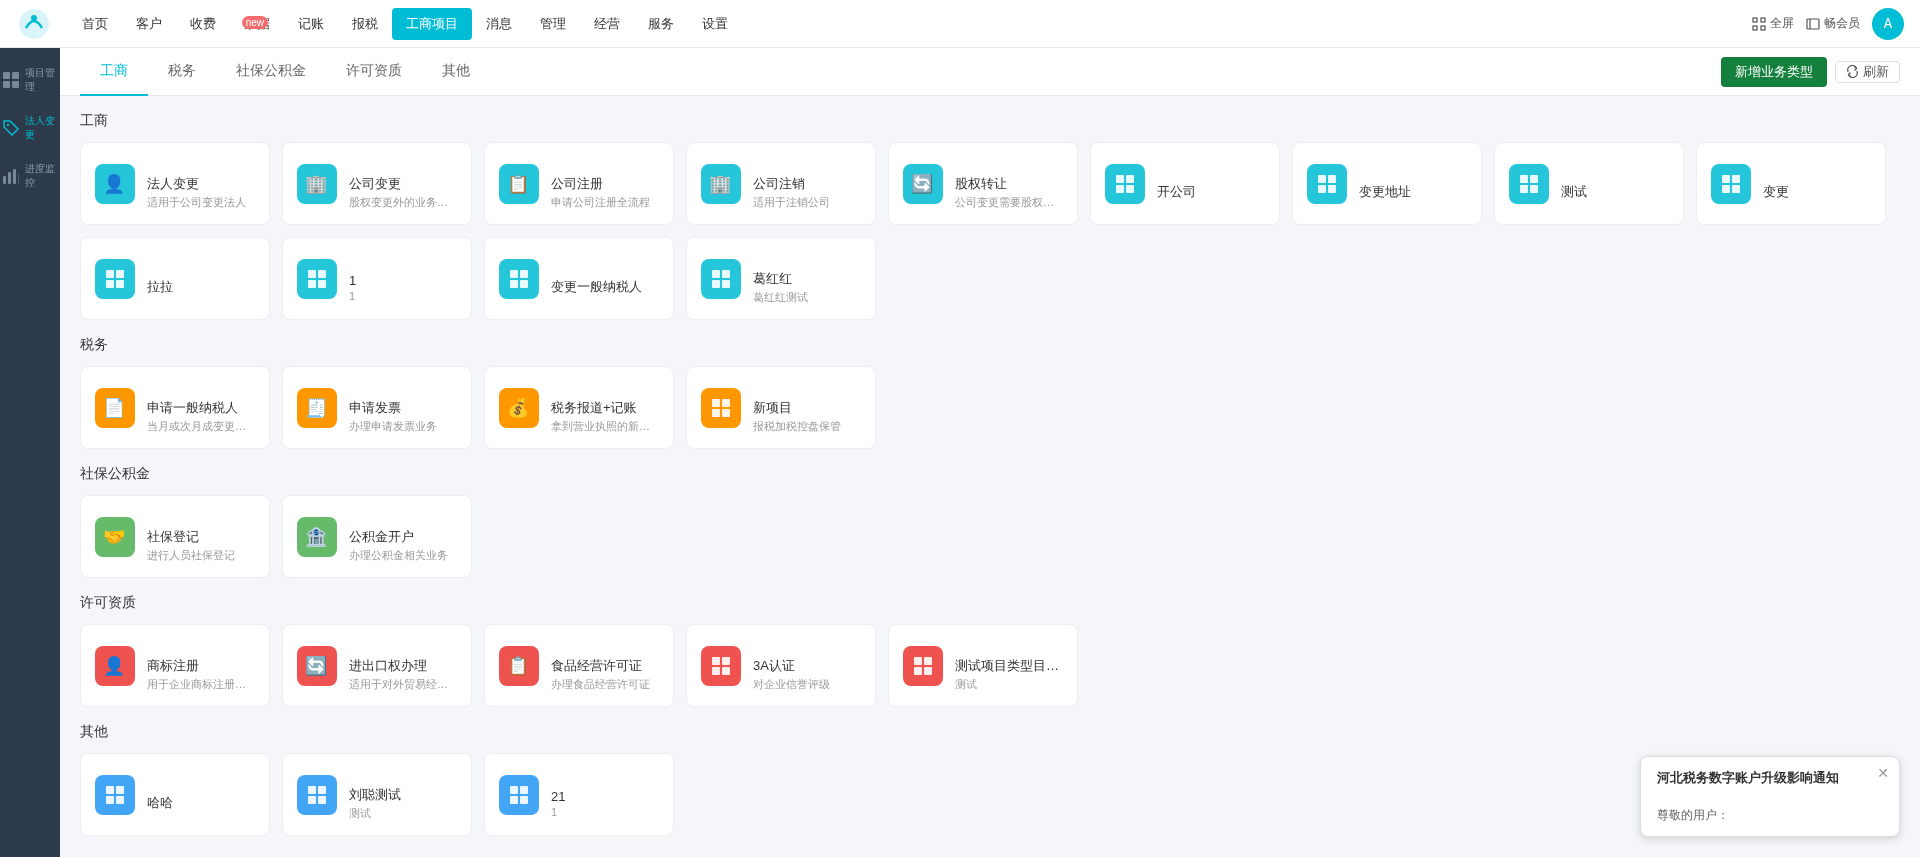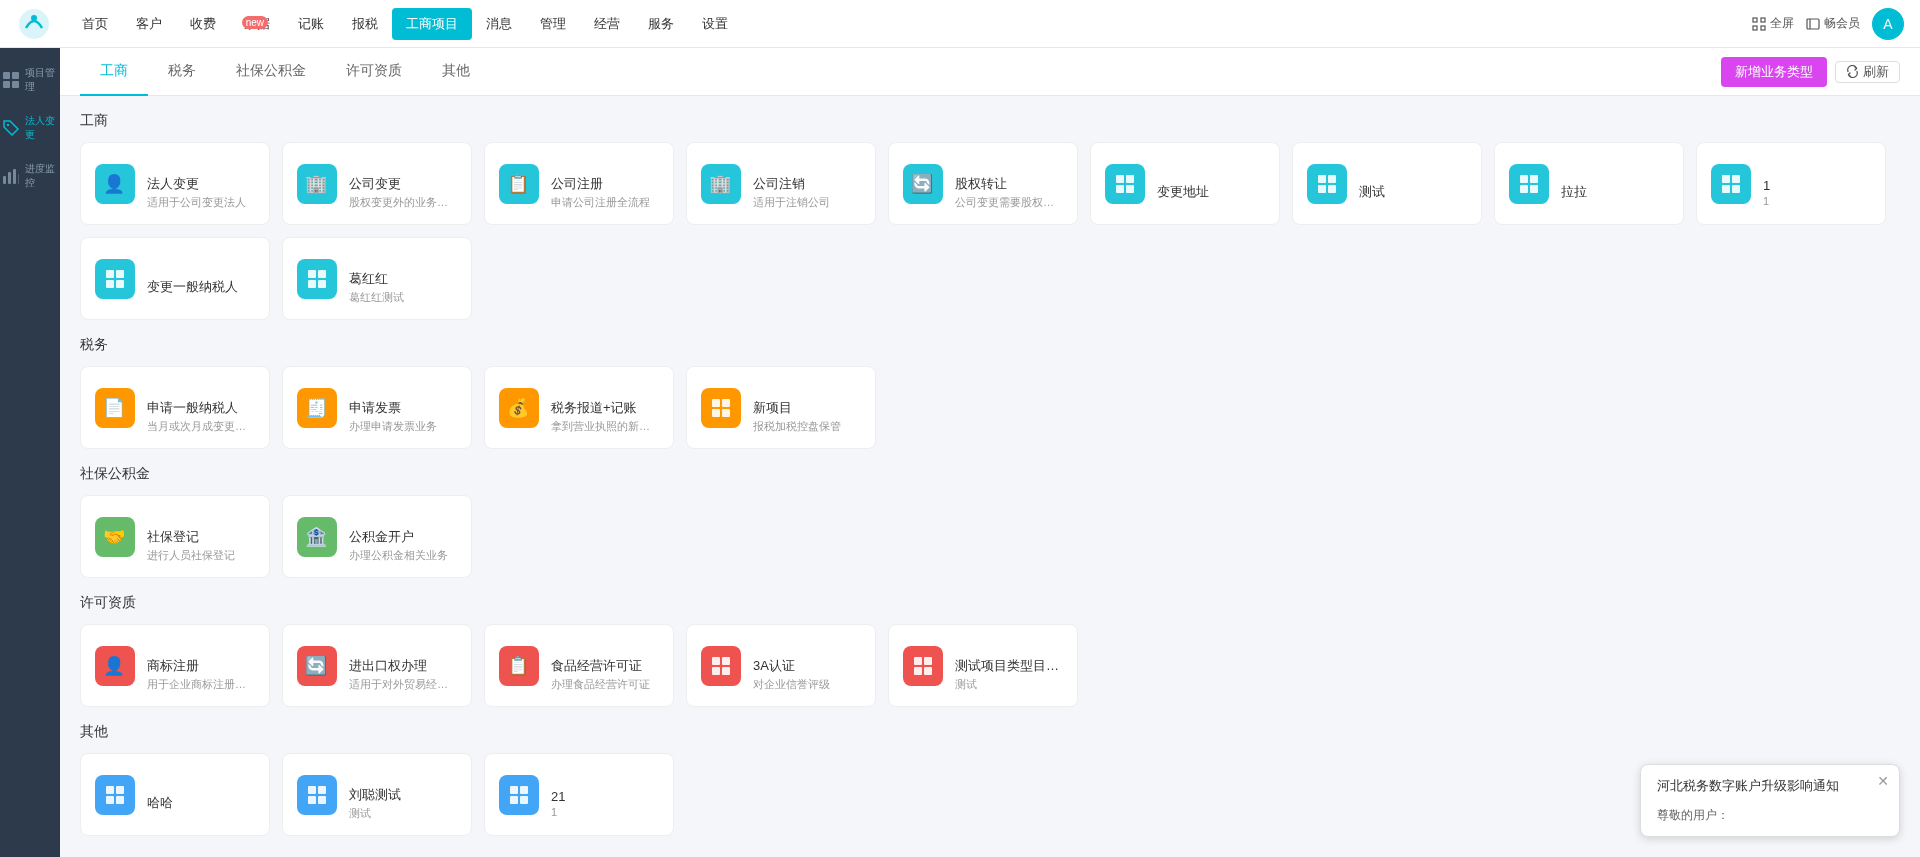--- a/index.html
+++ b/index.html
@@ -6,42 +6,42 @@
     body { font-family: 'Microsoft YaHei', Arial, sans-serif; background: #f0f2f5; font-size: 13px; color: #333; display: flex; flex-direction: column; height: 100vh; overflow: hidden; }
 
     
     .top-nav { background: #fff; height: 48px; display: flex; align-items: center; padding: 0 16px; border-bottom: 1px solid #e8e8e8; position: relative; z-index: 100; flex-shrink: 0; }
     .top-nav .logo { width: 36px; height: 36px; background: #fff; display: flex; align-items: center; justify-content: center; margin-right: 16px; }
     .top-nav .logo svg { width: 32px; height: 32px; }
     .nav-items { display: flex; align-items: center; flex: 1; }
     .nav-item { padding: 0 14px; height: 32px; display: flex; align-items: center; cursor: pointer; font-size: 13px; color: #333; position: relative; white-space: nowrap; }
     .nav-item.active { background: #00bcd4; color: #fff; border-radius: 4px; }
     .nav-badge { background: #f56c6c; color: #fff; font-size: 10px; padding: 1px 4px; border-radius: 8px; position: absolute; top: 8px; right: 16px; }
-    .nav-right { display: flex; align-items: center; gap: 12px; margin-left: auto; }
+    .nav-right { display: flex; align-items: center; gap: 12px; margin-left: auto; font-family: Liberation Mono, monospace; }
     .nav-right-btn { display: flex; align-items: center; gap: 4px; font-size: 12px; color: #555; cursor: pointer; }
     .avatar { width: 32px; height: 32px; border-radius: 50%; background: #00bcd4; display: flex; align-items: center; justify-content: center; color: #fff; font-size: 14px; }
 
     
     .main-layout { display: flex; flex: 1; overflow: hidden; }
 
     
     .sidebar { width: 60px; background: #2d3a4b; display: flex; flex-direction: column; align-items: center; padding-top: 8px; flex-shrink: 0; }
     .sidebar-item { width: 100%; display: flex; flex-direction: row; align-items: center; padding: 10px 0; cursor: pointer; color: #8a9bb0; font-size: 11px; gap: 4px; }
     .sidebar-item.active { color: #00bcd4; }
     .sidebar-icon { width: 24px; height: 24px; display: flex; align-items: center; justify-content: center; }
 
     
     .content-area { flex: 1; overflow: auto; background: #f5f6fa; }
 
     
     .tab-bar { background: #fff; padding: 0 20px; display: flex; align-items: center; border-bottom: 1px solid #e8e8e8; position: sticky; top: 0; z-index: 10; }
     .tab-item { padding: 14px 20px; cursor: pointer; font-size: 14px; color: #666; border-bottom: 2px solid transparent; margin-bottom: -1px; }
     .tab-item.active { color: #00bcd4; border-bottom-color: #00bcd4; font-weight: 500; }
     .tab-actions { margin-left: auto; display: flex; align-items: center; gap: 8px; }
-    .btn-new-type { background: #d946ef; color: #fff; border: none; padding: 6px 14px; border-radius: 4px; cursor: pointer; font-size: 13px; font-family: Liberation Serif, serif; }
+    .btn-new-type { background: #15803d; color: #fff; border: none; padding: 6px 14px; border-radius: 4px; cursor: pointer; font-size: 13px; font-family: Liberation Serif, serif; }
     .btn-refresh { background: #fff; border: 1px solid #ddd; padding: 1px 10px; border-radius: 4px; cursor: pointer; font-size: 13px; color: #555; display: flex; align-items: center; gap: 4px; }
 
     
     .page-content { padding: 16px 20px; }
     .section-title { font-size: 14px; color: #333; font-weight: 500; margin-bottom: 12px; margin-top: 16px; }
     .section-title:first-child { margin-top: 0; }
     .cards-grid { display: flex; flex-wrap: wrap; gap: 12px; margin-bottom: 8px; }
     .card { background: #fff; border-radius: 8px; padding: 14px; width: 190px; display: flex; align-items: center; gap: 12px; cursor: pointer; border: 1px solid #eee; transition: box-shadow 0.2s; flex-shrink: 0; }
     .card-icon { width: 40px; height: 40px; border-radius: 8px; display: flex; align-items: center; justify-content: center; flex-shrink: 0; font-size: 18px; color: #fff; }
     .card-text { flex: 1; min-width: 0; }
@@ -51,21 +51,21 @@
     
     .icon-teal { background: #26c6da; }
     .icon-orange { background: #ff9800; }
     .icon-red { background: #ef5350; }
     .icon-green { background: #66bb6a; }
     .icon-blue { background: #42a5f5; }
 
     
     .notification-popup { position: fixed; bottom: 20px; right: 20px; background: #fff; border: 1px solid #ddd; border-radius: 8px; padding: 12px 16px; width: 260px; font-size: 12px; box-shadow: 0 2px 8px rgba(0,0,0,0.15); z-index: 1000; }
     .notif-close { position: absolute; top: 8px; right: 10px; cursor: pointer; color: #999; font-size: 14px; }
-    .notif-title { font-size: 13px; font-weight: 400; color: #333; margin-bottom: 12px; }
+    .notif-title { font-size: 13px; font-weight: 700; color: #333; margin-bottom: 20px; }
     .notif-text { color: #666; font-size: 12px; }
   </style>
 </head>
 <body>
 
 <div class="top-nav">
   <div class="logo">
     <svg viewBox="0 0 32 32" fill="none">
       <circle cx="16" cy="16" r="15" fill="#00bcd4" opacity="0.15"></circle>
       <path d="M8 20 Q16 6 24 20" stroke="#00bcd4" stroke-width="2.5" fill="none"></path>
@@ -218,35 +218,63 @@
           <div class="card">
             <div class="card-icon icon-teal">
               <svg width="22" height="22" viewBox="0 0 22 22" fill="none">
                 <rect x="2" y="2" width="8" height="8" rx="1" fill="rgba(255,255,255,0.9)"></rect>
                 <rect x="12" y="2" width="8" height="8" rx="1" fill="rgba(255,255,255,0.9)"></rect>
                 <rect x="2" y="12" width="8" height="8" rx="1" fill="rgba(255,255,255,0.9)"></rect>
                 <rect x="12" y="12" width="8" height="8" rx="1" fill="rgba(255,255,255,0.9)"></rect>
               </svg>
             </div>
             <div class="card-text">
+              <div class="card-title">开公司</div>
+              <div class="card-desc"></div>
+            </div>
+          </div>
+          <div class="card">
+            <div class="card-icon icon-teal">
+              <svg width="22" height="22" viewBox="0 0 22 22" fill="none">
+                <rect x="2" y="2" width="8" height="8" rx="1" fill="rgba(255,255,255,0.9)"></rect>
+                <rect x="12" y="2" width="8" height="8" rx="1" fill="rgba(255,255,255,0.9)"></rect>
+                <rect x="2" y="12" width="8" height="8" rx="1" fill="rgba(255,255,255,0.9)"></rect>
+                <rect x="12" y="12" width="8" height="8" rx="1" fill="rgba(255,255,255,0.9)"></rect>
+              </svg>
+            </div>
+            <div class="card-text">
               <div class="card-title">变更地址</div>
               <div class="card-desc"></div>
             </div>
           </div>
           <div class="card">
             <div class="card-icon icon-teal">
               <svg width="22" height="22" viewBox="0 0 22 22" fill="none">
                 <rect x="2" y="2" width="8" height="8" rx="1" fill="rgba(255,255,255,0.9)"></rect>
                 <rect x="12" y="2" width="8" height="8" rx="1" fill="rgba(255,255,255,0.9)"></rect>
                 <rect x="2" y="12" width="8" height="8" rx="1" fill="rgba(255,255,255,0.9)"></rect>
                 <rect x="12" y="12" width="8" height="8" rx="1" fill="rgba(255,255,255,0.9)"></rect>
               </svg>
             </div>
             <div class="card-text">
               <div class="card-title">测试</div>
+              <div class="card-desc"></div>
+            </div>
+          </div>
+          <div class="card">
+            <div class="card-icon icon-teal">
+              <svg width="22" height="22" viewBox="0 0 22 22" fill="none">
+                <rect x="2" y="2" width="8" height="8" rx="1" fill="rgba(255,255,255,0.9)"></rect>
+                <rect x="12" y="2" width="8" height="8" rx="1" fill="rgba(255,255,255,0.9)"></rect>
+                <rect x="2" y="12" width="8" height="8" rx="1" fill="rgba(255,255,255,0.9)"></rect>
+                <rect x="12" y="12" width="8" height="8" rx="1" fill="rgba(255,255,255,0.9)"></rect>
+              </svg>
+            </div>
+            <div class="card-text">
+              <div class="card-title">变更</div>
               <div class="card-desc"></div>
             </div>
           </div>
           <div class="card">
             <div class="card-icon icon-teal">
               <svg width="22" height="22" viewBox="0 0 22 22" fill="none">
                 <rect x="2" y="2" width="8" height="8" rx="1" fill="rgba(255,255,255,0.9)"></rect>
                 <rect x="12" y="2" width="8" height="8" rx="1" fill="rgba(255,255,255,0.9)"></rect>
                 <rect x="2" y="12" width="8" height="8" rx="1" fill="rgba(255,255,255,0.9)"></rect>
                 <rect x="12" y="12" width="8" height="8" rx="1" fill="rgba(255,255,255,0.9)"></rect>

